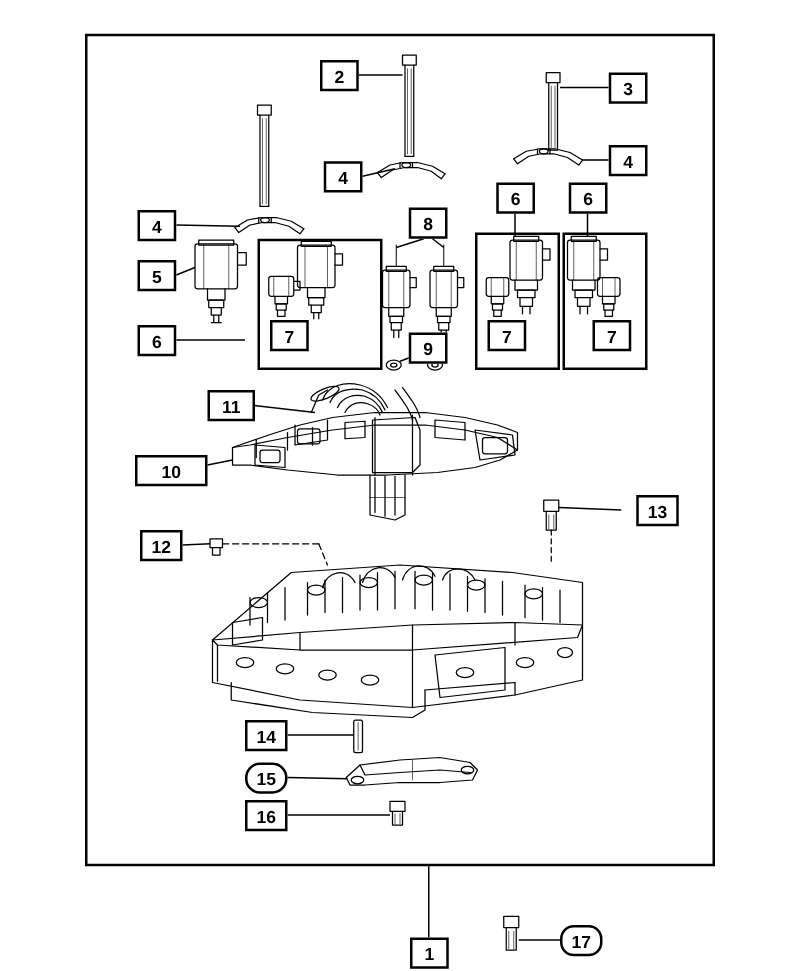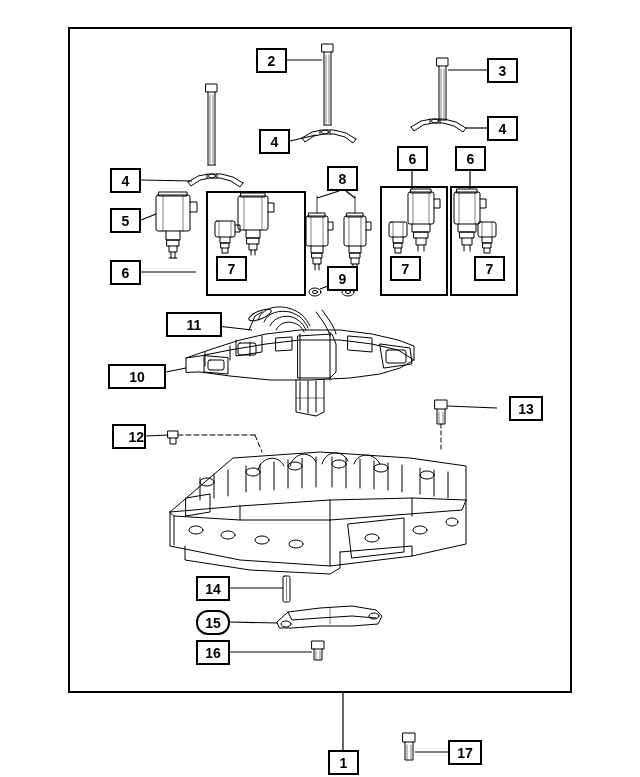--- a/index.html
+++ b/index.html
@@ -417,41 +417,41 @@
     </div>
   <div class="callout" style="left:474px; top:256px; width:31px; height:25px;">
       <span>7</span>
     </div>
   <div class="callout" style="left:327px; top:266px; width:31px; height:25px;">
       <span>9</span>
     </div>
   <div class="callout" style="left:110px; top:260px; width:31px; height:25px;">
       <span>6</span>
     </div>
-  <div class="callout" style="left:166px; top:312px; width:56px; height:25px;">
+  <div class="callout" style="left:166px; top:312px; width:38px; height:25px;">
       <span>11</span>
     </div>
   <div class="callout" style="left:108px; top:364px; width:58px; height:25px;justify-content:center;">
       <span>10</span>
     </div>
   <div class="callout" style="left:509px; top:396px; width:34px; height:25px;">
       <span>13</span>
     </div>
-  <div class="callout" style="left:112px; top:424px; width:34px; height:25px;justify-content:flex-end;">
+  <div class="callout" style="left:112px; top:424px; width:34px; height:25px;">
       <span>12</span>
     </div>
   <div class="callout" style="left:196px; top:576px; width:34px; height:25px;">
       <span>14</span>
     </div>
   <div class="callout" style="left:196px; top:610px; width:34px; height:25px;border-radius:12px;">
       <span>15</span>
     </div>
   <div class="callout" style="left:196px; top:640px; width:34px; height:25px;">
       <span>16</span>
     </div>
   <div class="callout" style="left:328px; top:750px; width:31px; height:25px;">
       <span>1</span>
     </div>
-  <div class="callout" style="left:448px; top:740px; width:34px; height:25px;">
+  <div class="callout" style="left:448px; top:740px; width:34px; height:25px;border-radius:11px;">
       <span>17</span>
     </div>
 
 </div>
 
 </body></html>

